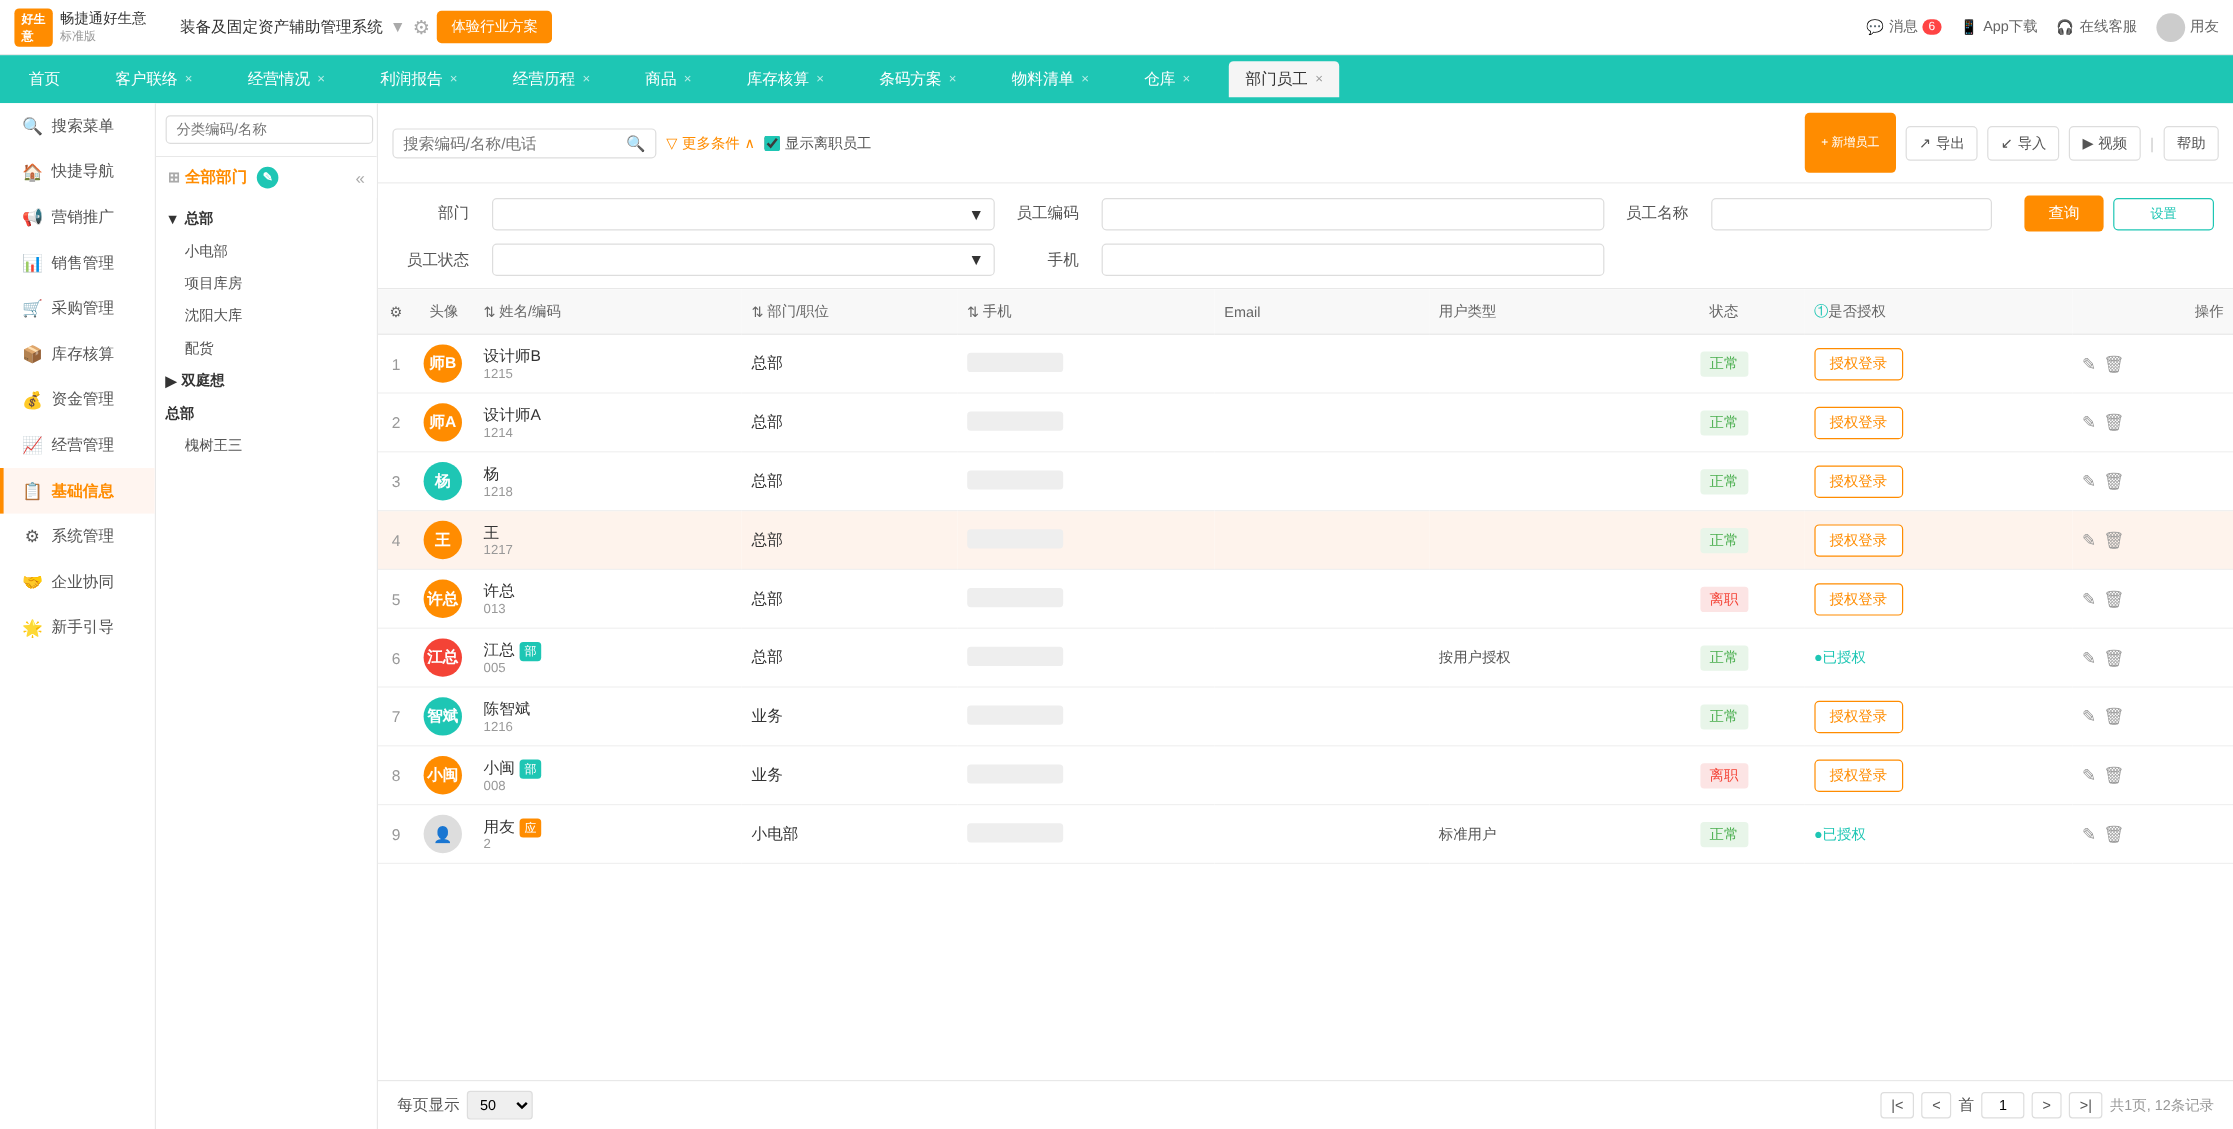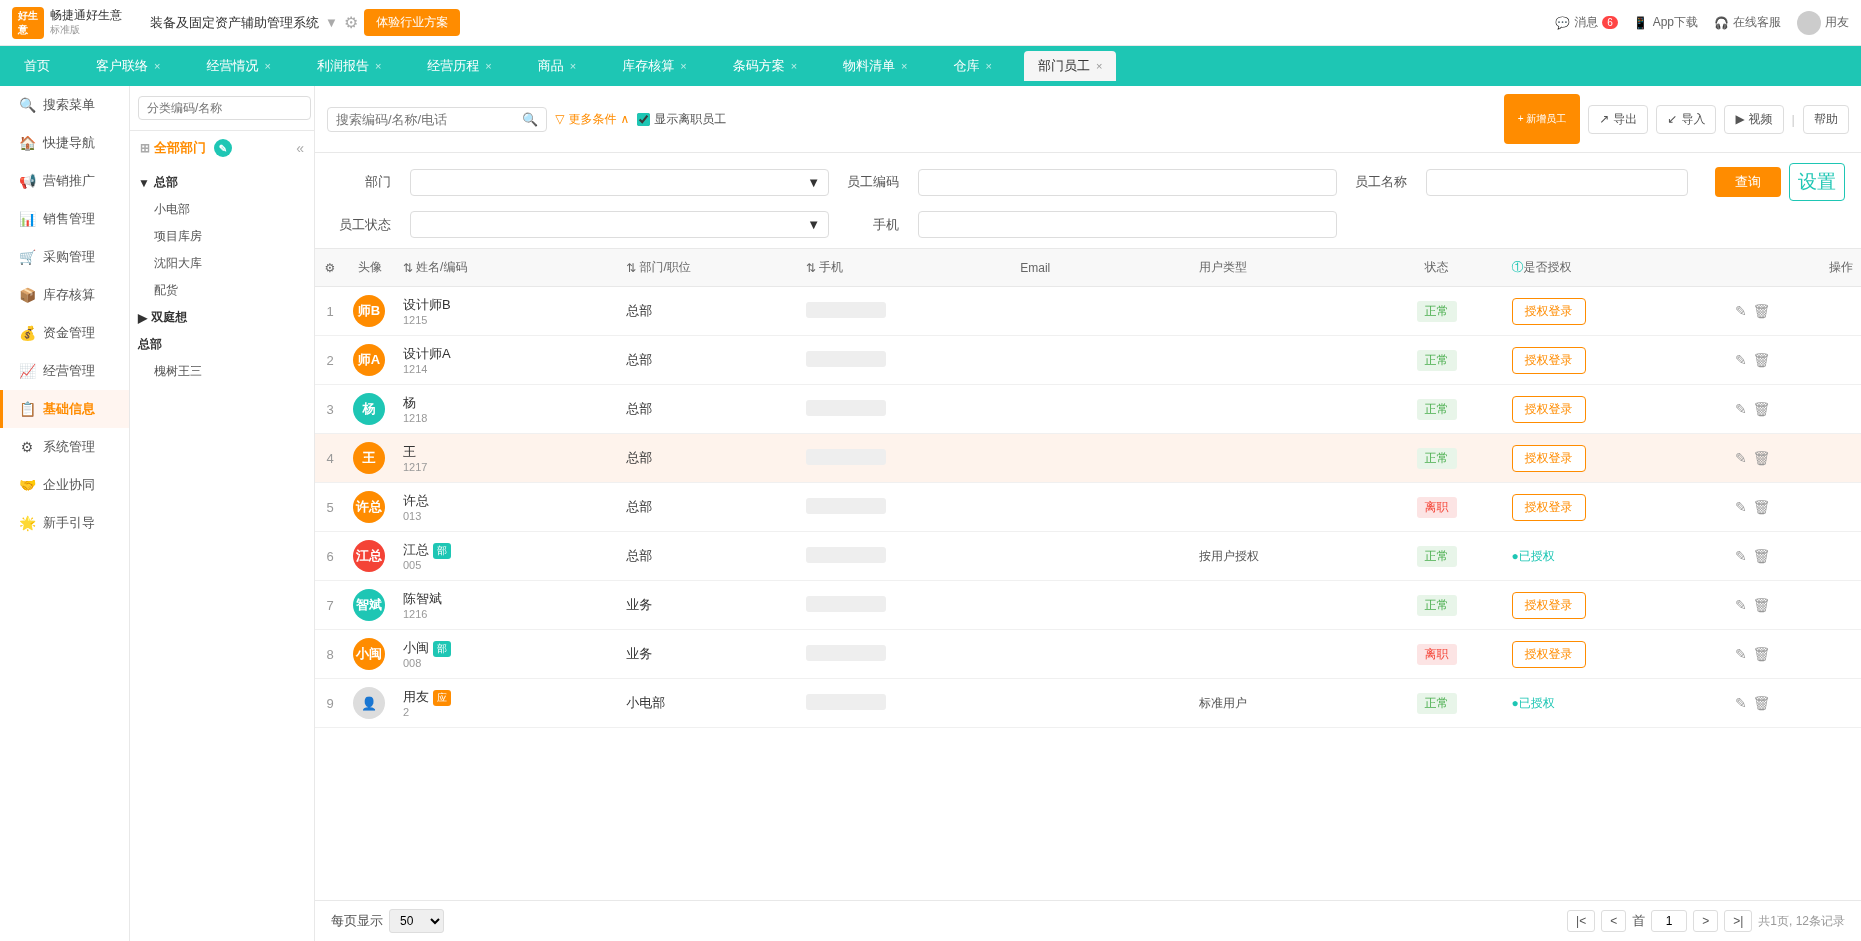--- a/index.html
+++ b/index.html
@@ -61,21 +61,21 @@
     .btn-outline { border: 1px solid #ddd; background: #fff; border-radius: 4px; padding: 5px 10px; font-size: 12px; cursor: pointer; display: flex; align-items: center; gap: 4px; color: #555; }
 
     
     .filter-form { background: #fff; border-bottom: 1px solid #e8e8e8; padding: 10px 16px; display: grid; grid-template-columns: 1fr 1fr 1fr; gap: 10px; align-items: center; }
     .filter-row { display: flex; align-items: center; gap: 19px; }
     .filter-label { font-size: 13px; color: #555; white-space: nowrap; min-width: 60px; text-align: right; }
     .filter-input { flex: 1; border: 1px solid #ddd; border-radius: 4px; padding: 5px 8px; font-size: 13px; outline: none; }
     .filter-select { flex: 1; border: 1px solid #ddd; border-radius: 4px; padding: 5px 8px; font-size: 13px; outline: none; background: #fff; display: flex; align-items: center; justify-content: space-between; cursor: pointer; }
     .filter-actions { display: flex; align-items: center; gap: 8px; justify-content: flex-end; }
     .btn-query { background: #ff8c00; color: #fff; border: none; border-radius: 4px; padding: 6px 20px; font-size: 13px; cursor: pointer; }
-    .btn-set { border: 1px solid #1ec6b4; background: #fff; color: #1ec6b4; border-radius: 4px; padding: 5px 8px; font-size: 19px; cursor: pointer; }
+    .btn-set { border: 1px solid #1ec6b4; background: #fff; color: #1ec6b4; border-radius: 4px; padding: 5px 30px; font-size: 11px; cursor: pointer; }
 
     
     .table-container { flex: 1; overflow-y: auto; background: #fff; }
     table { width: 100%; border-collapse: collapse; }
     table th { background: #f8f8f8; padding: 10px 8px; font-size: 12px; color: #666; font-weight: normal; text-align: left; border-bottom: 1px solid #e8e8e8; white-space: nowrap; }
     table td { padding: 8px 8px; font-size: 13px; color: #333; border-bottom: 1px solid #f0f0f0; vertical-align: middle; }
     table tr.highlighted { background: #fef3ec; }
     .th-sort { cursor: pointer; display: flex; align-items: center; gap: 3px; }
     .avatar { width: 32px; height: 32px; border-radius: 50%; display: flex; align-items: center; justify-content: center; color: #fff; font-size: 13px; font-weight: bold; }
     .name-code { display: flex; flex-direction: column; }

